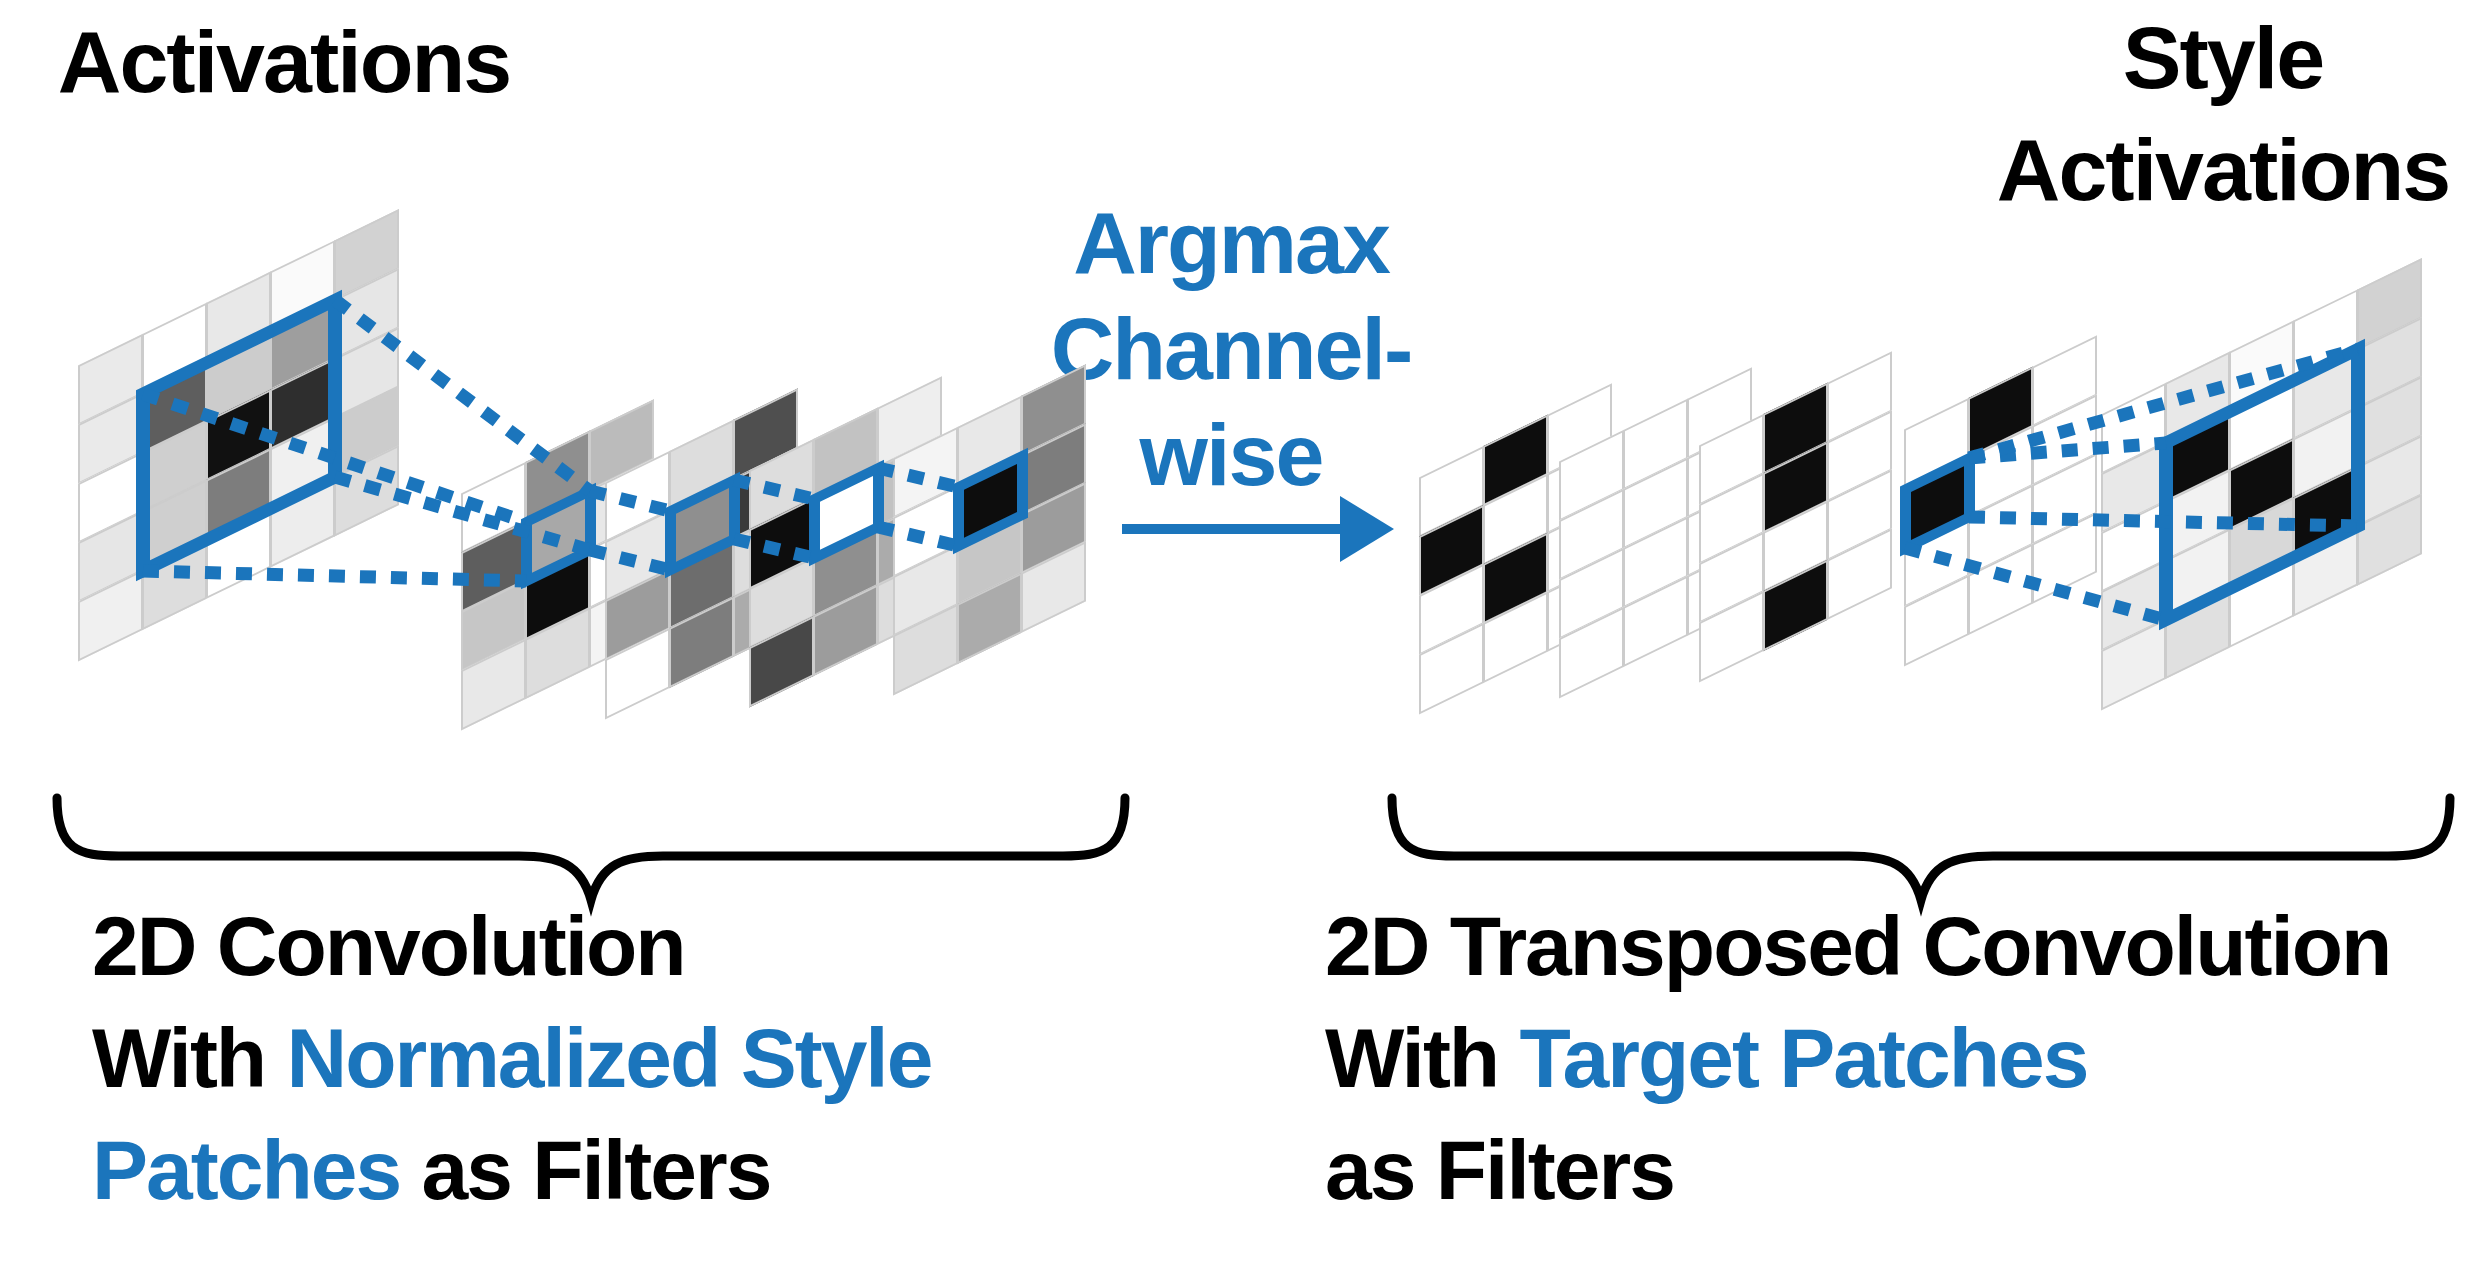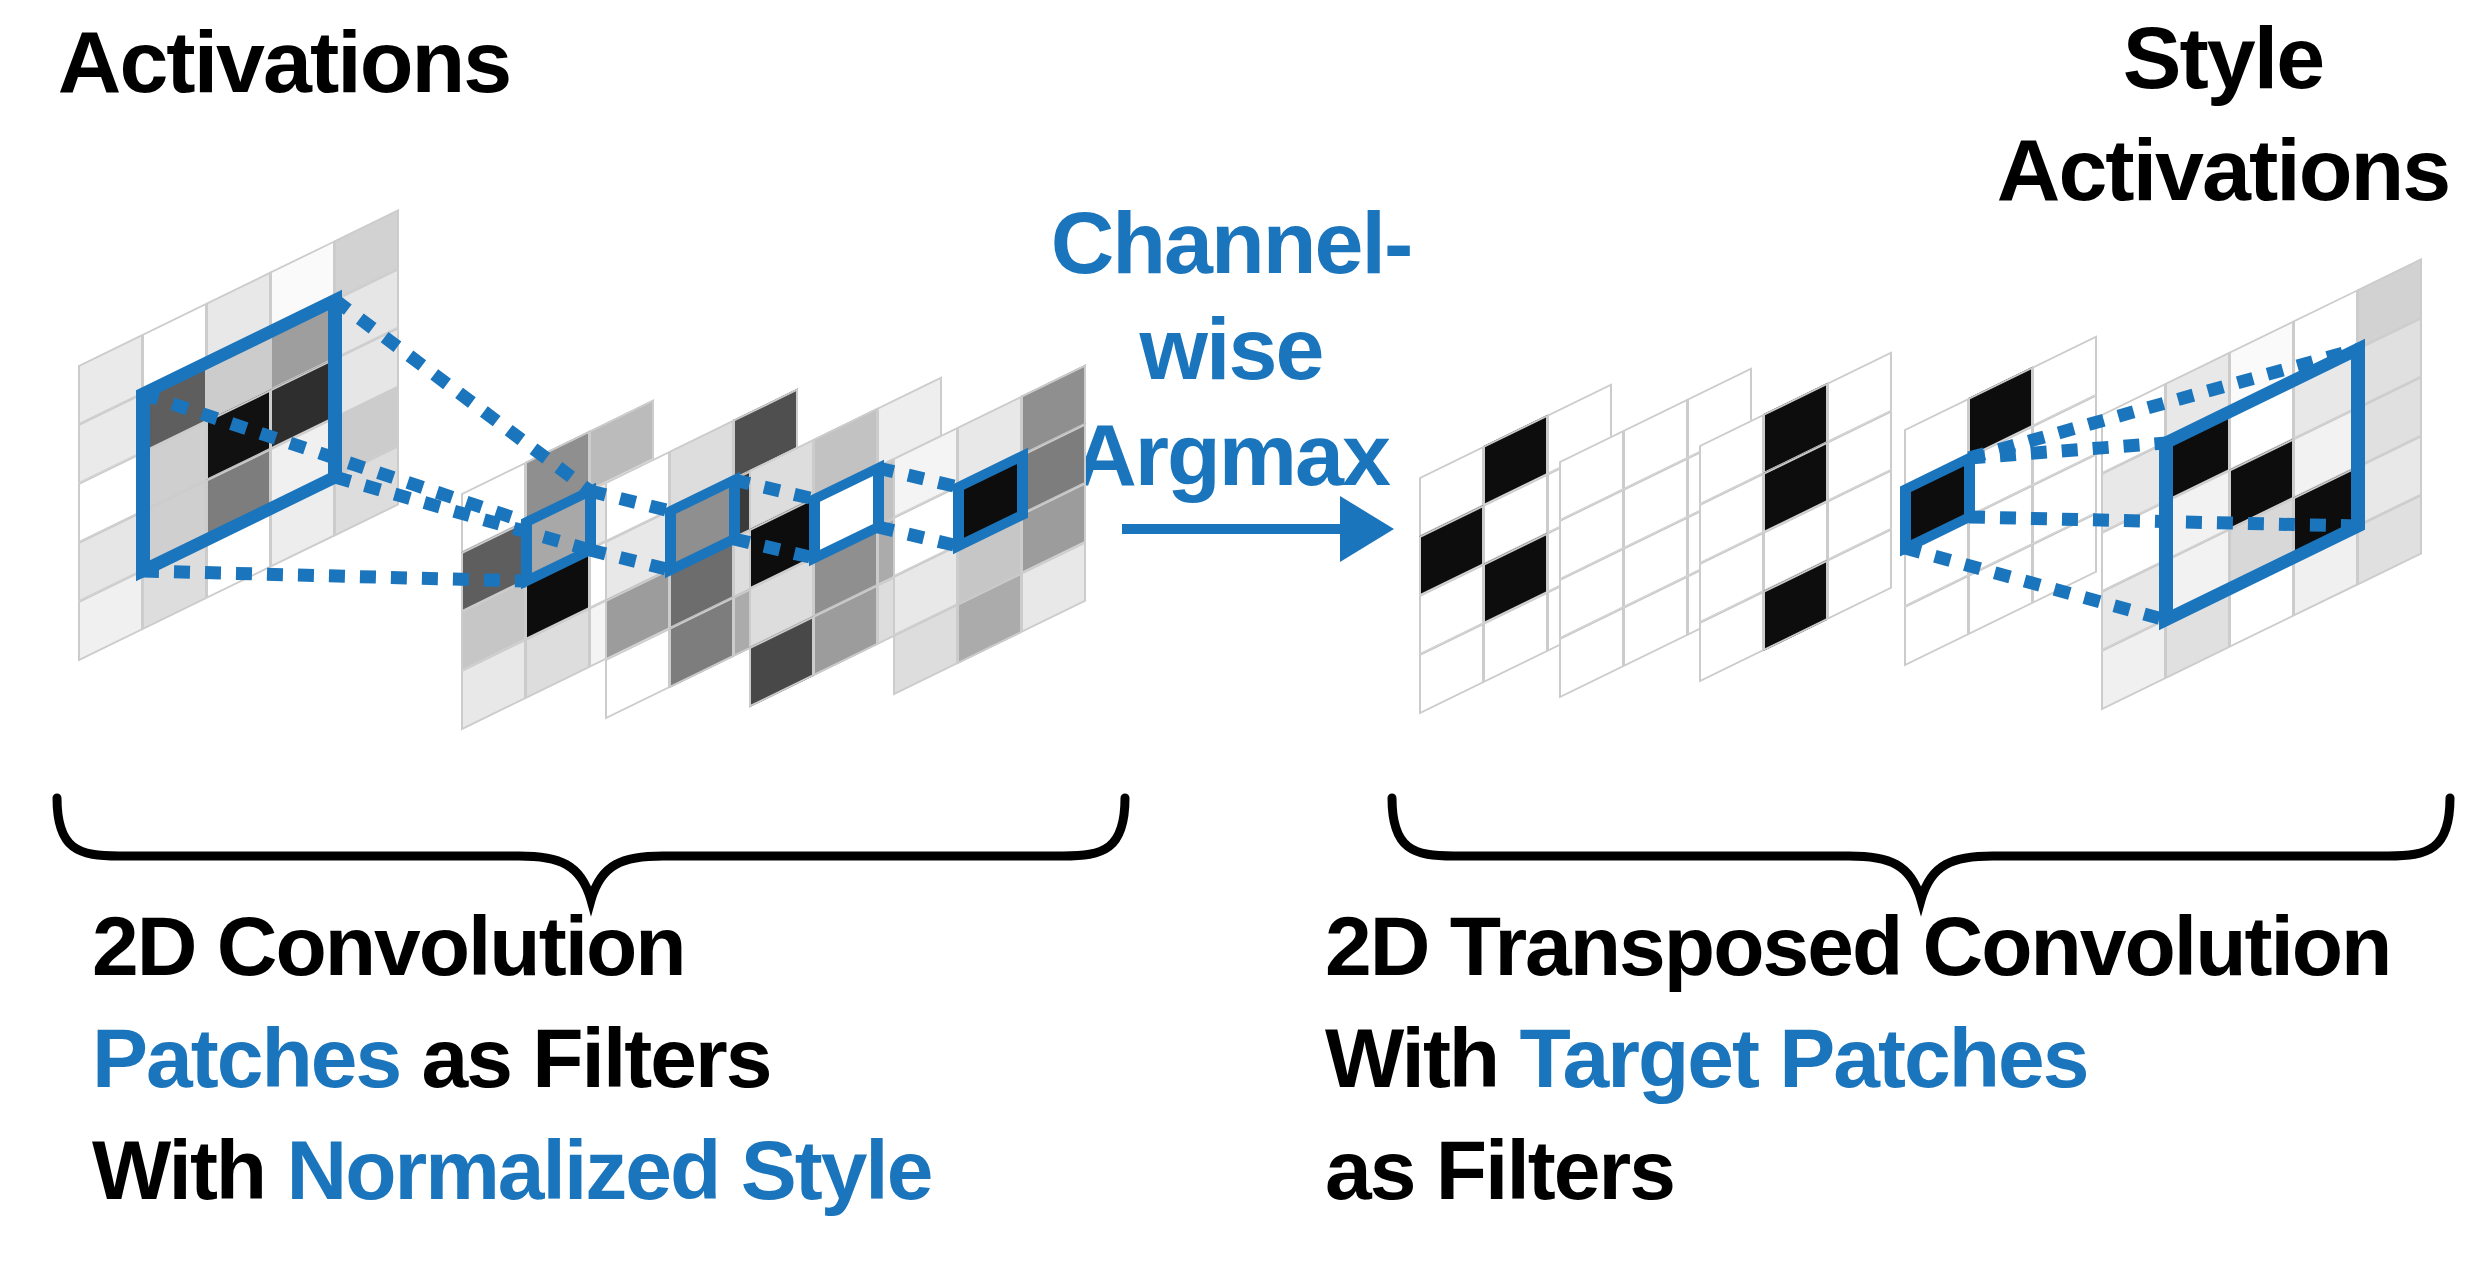--- a/index.html
+++ b/index.html
@@ -24,22 +24,22 @@
   <div class="title" style="left:34px;top:6px;width:500px;">
     <div>Activations</div>
   </div>
 
   <div class="title" style="left:1973px;top:2px;width:500px;">
     <div>Style</div>
     <div>Activations</div>
   </div>
 
   <div class="op-label" style="left:981px;top:190px;width:500px;">
+    <div>Argmax</div>
     <div>Channel-wise</div>
-    <div>Argmax</div>
   </div>
 
   <div id="grids-layer">
       <div class="grid" style="left: 79px; top: 366px; grid-template-columns: repeat(5, 64px); grid-auto-rows: 59px;">
         <div class="cell" style="background: rgb(234, 234, 234); border-color: rgb(204, 204, 204);"></div>
         <div class="cell" style="background: rgb(255, 255, 255); border-color: rgb(204, 204, 204);"></div>
         <div class="cell" style="background: rgb(232, 232, 232); border-color: rgb(204, 204, 204);"></div>
         <div class="cell" style="background: rgb(250, 250, 250); border-color: rgb(204, 204, 204);"></div>
         <div class="cell" style="background: rgb(210, 210, 210); border-color: rgb(204, 204, 204);"></div>
         <div class="cell" style="background: rgb(234, 234, 234); border-color: rgb(204, 204, 204);"></div>
@@ -239,22 +239,22 @@
              C1392,850 1414,856 1454,856
              L1849,856
              C1889,856 1911,864 1921,900
              C1931,864 1953,856 1993,856
              L2388,856
              C2428,856 2450,850 2450,798" fill="none" stroke="#000000" stroke-width="9" stroke-linecap="round"></path>
     </svg>
 
   <div class="bottom-label" style="left:92px;top:890px;width:1000px;">
     <div>2D Convolution</div>
+    <div><span>With </span><span class="blue">Normalized Style</span></div>
     <div><span class="blue">Patches</span><span> as Filters</span></div>
-    <div><span>With </span><span class="blue">Normalized Style</span></div>
   </div>
 
   <div class="bottom-label" style="left:1325px;top:890px;width:1200px;">
     <div>2D Transposed Convolution</div>
     <div><span>With </span><span class="blue">Target Patches</span></div>
     <div>as Filters</div>
   </div>
 
 </div>
 

